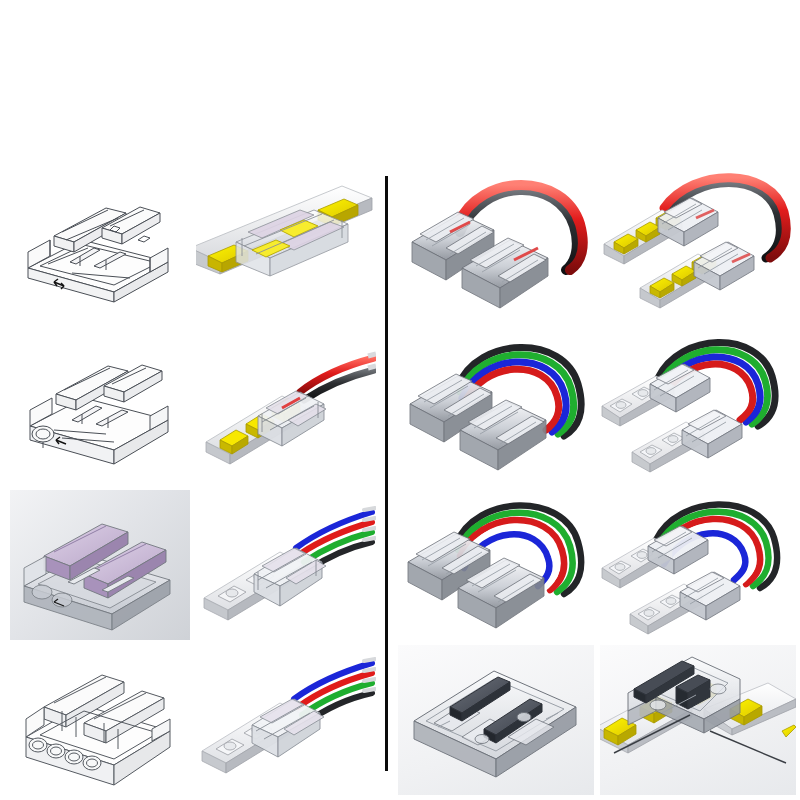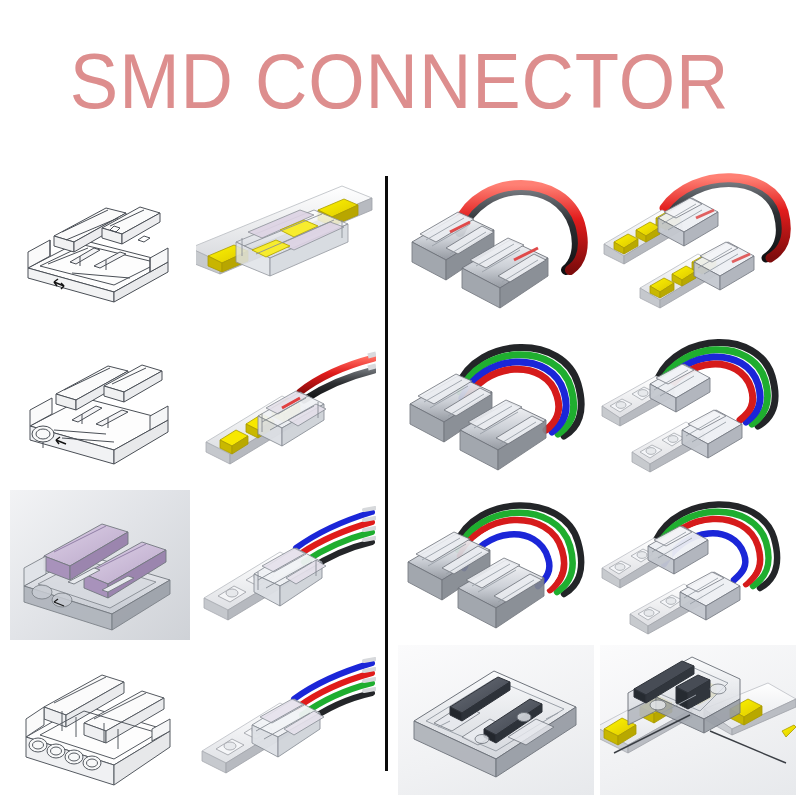--- a/index.html
+++ b/index.html
@@ -50,23 +50,20 @@
   .bg-white{position:absolute;inset:0;background:#ffffff;}
 
   
   svg{display:block;}
 </style>
 </head>
 <body>
 
 <div id="page">
 
-  <div class="title-bar">
-    <div class="title-text">SMD CONNECTOR</div>
-  </div>
 
   <div class="grid">
 
     <div class="divider"></div>
 
     <div class="cell" style="left:10px;top:10px;width:180px;height:150px;">
       <div class="bg-white"></div>
       <svg class="art" viewBox="0 0 180 150">
         <g fill="none" stroke="#4a4f56" stroke-width="1" stroke-linejoin="round">
 

